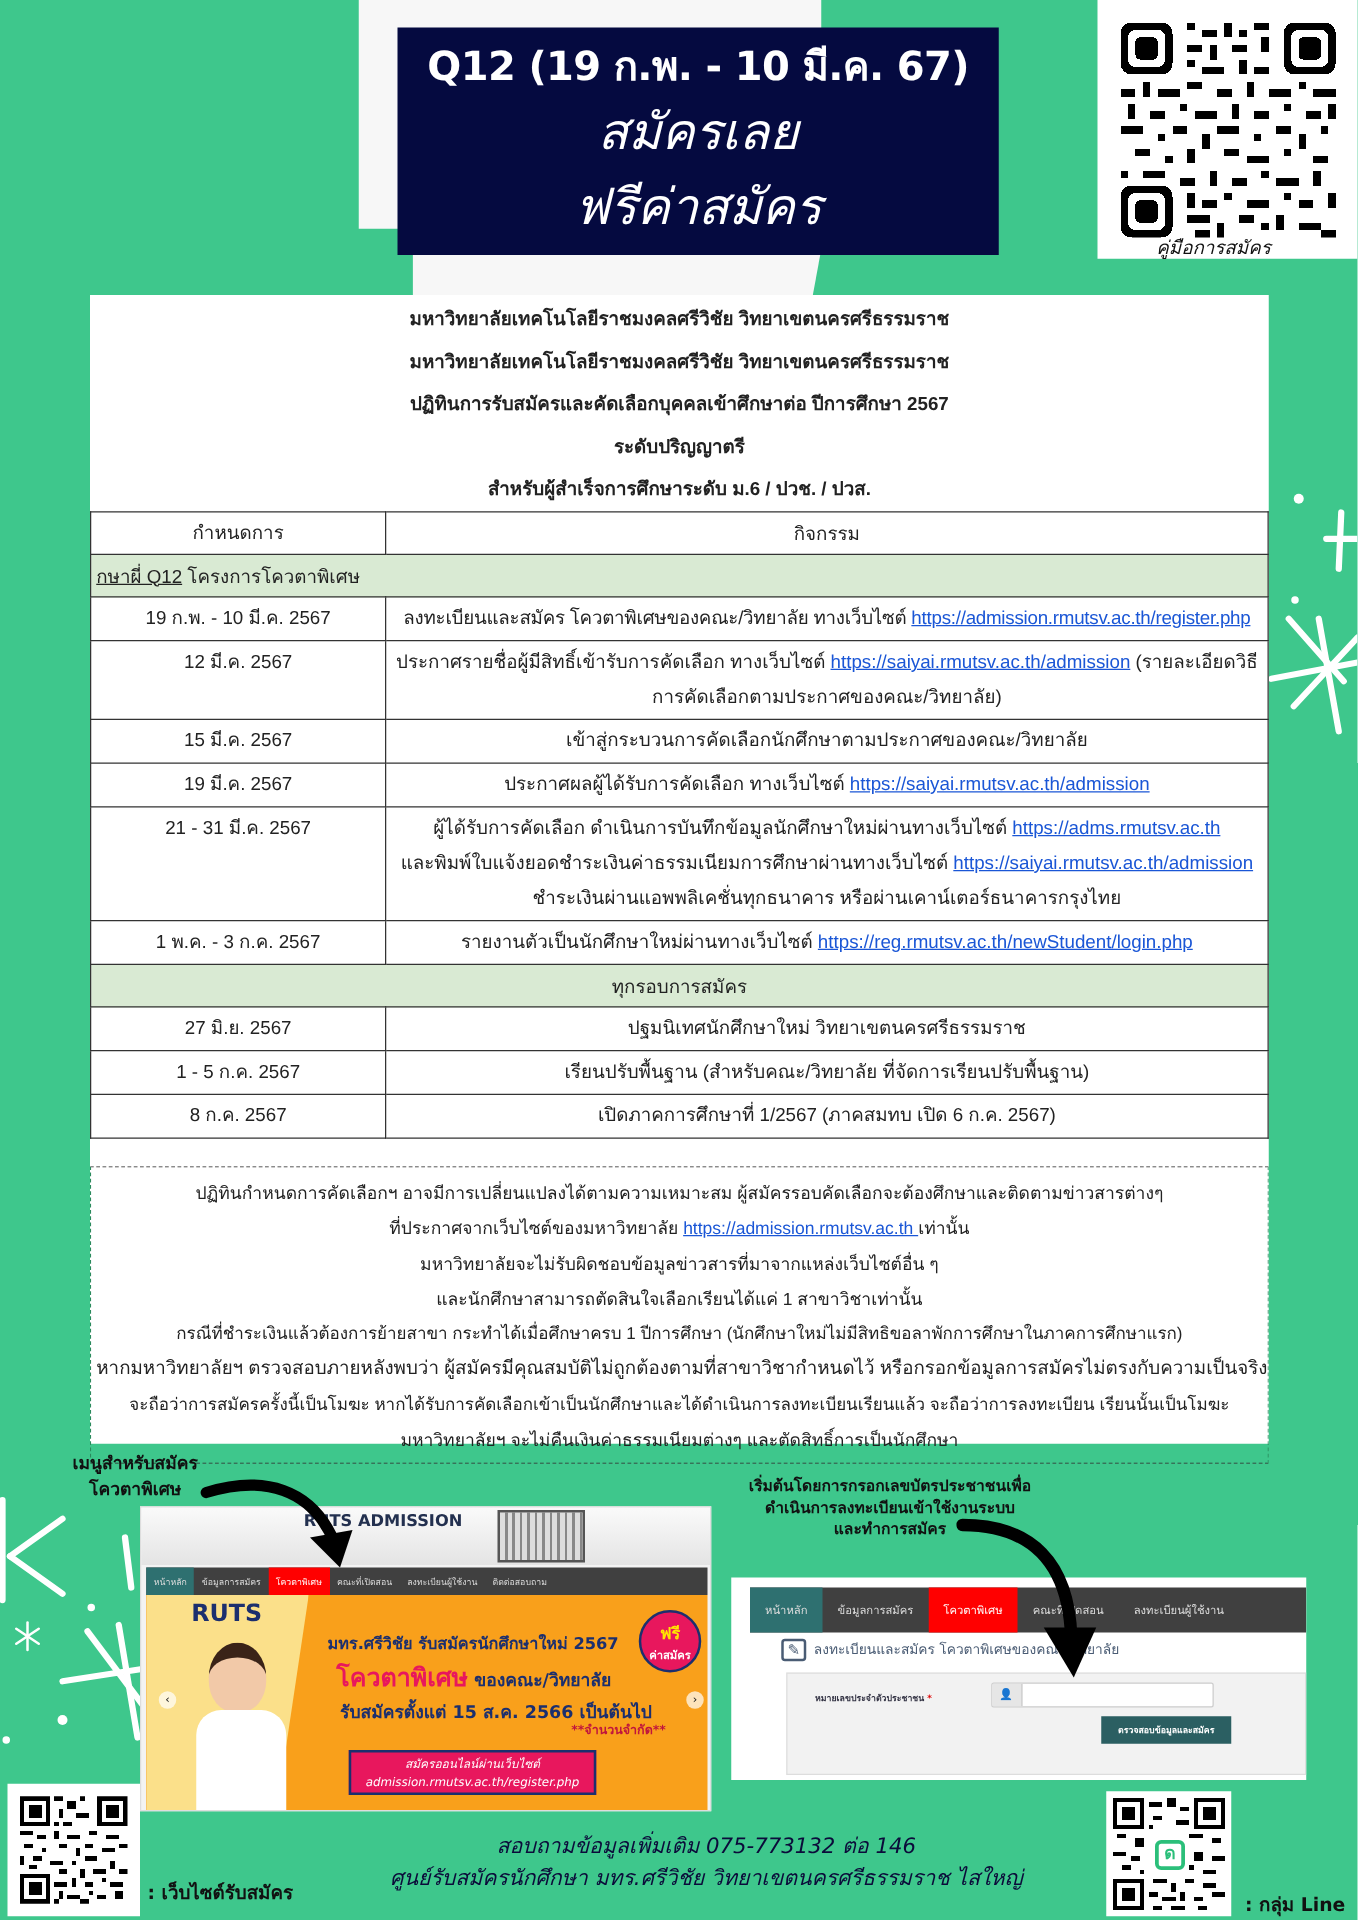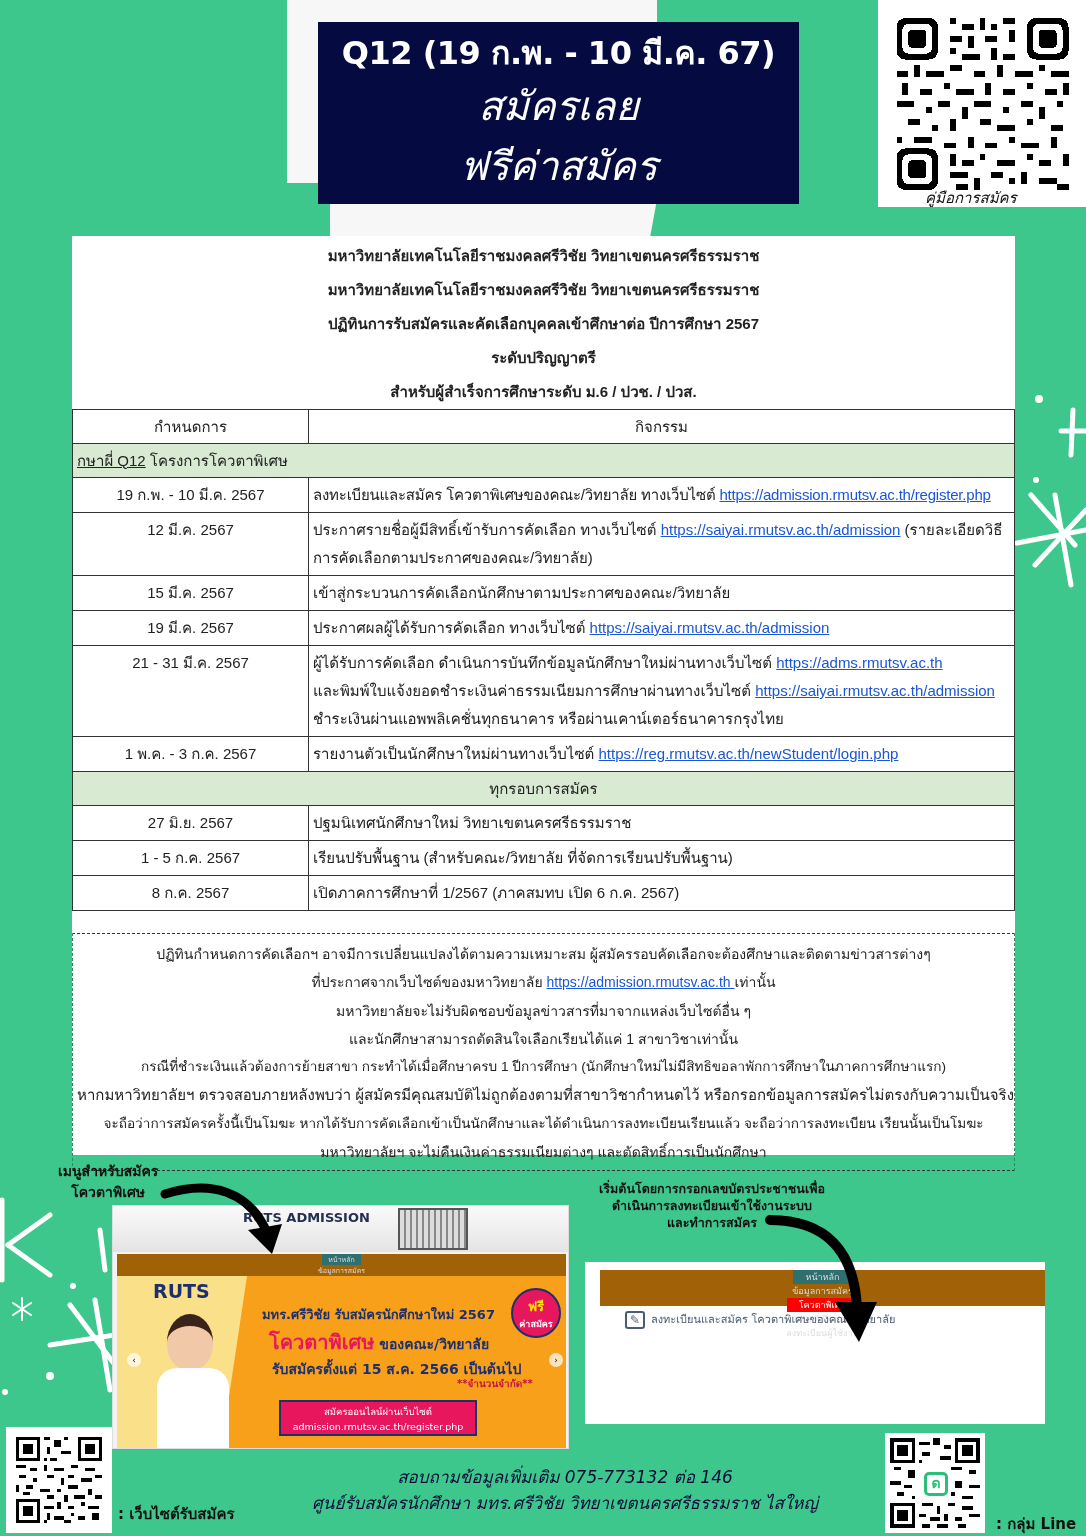--- a/index.html
+++ b/index.html
@@ -79,21 +79,21 @@
     font-size: 15px;
     color: #222;
   }
   table.sched td, table.sched th {
     border: 1.5px solid #333;
     padding: 0 4px;
     font-weight: normal;
   }
   table.sched th { height: 34px; text-align: center; }
   .col-date { width: 236px; text-align: center; vertical-align: top; }
-  .col-act { text-align: left; vertical-align: top; line-height: 28px; }
+  .col-act { text-align: center; vertical-align: top; line-height: 28px; }
   .col-date { line-height: 28px; padding-top: 3px !important; }
   .col-act { padding-top: 3px !important; padding-bottom: 3px !important; }
   tr.section td {
     background: #d9ead3;
     height: 34px;
     vertical-align: middle;
   }
   .sec-ul { text-decoration: underline; }
   .link { color: #1a56d6; text-decoration: underline; }
 
@@ -132,22 +132,22 @@
   .ruts-adm {
     position: absolute; left: 130px; top: 4px;
     font-weight: bold; font-size: 13px; color: #23304f;
   }
   .building {
     position: absolute; left: 285px; top: 2px; width: 70px; height: 42px;
     border: 2px solid #555; background: repeating-linear-gradient(90deg, #ddd 0 4px, #888 4px 6px);
   }
   .navbar {
     position: absolute; left: 4px; width: 449px; height: 22px;
-    background: #a16207; display: flex; align-items: center;
-    font-size: 7px; color: #ddd; flex-direction: column;
+    background: #404040; display: flex; align-items: flex-start;
+    font-size: 7px; color: #ddd;
   }
   .navbar .nav-item { padding: 0 6px; height: 100%; display: flex; align-items: center; white-space: nowrap; }
   .navbar .nav-home { background: #2e7070; }
   .navbar .nav-active { background: #ff0000; color: #fff; }
   .promo {
     position: absolute; left: 4px; top: 70px; width: 449px; height: 174px;
     background: #f9a01b;
     overflow: hidden;
   }
   .promo-left {
@@ -190,20 +190,21 @@
     border-radius: 50%; background: #e8175d; border: 2px solid #1c2f6e;
     color: #fff; font-size: 9px; text-align: center; font-weight: bold;
     display: flex; flex-direction: column; justify-content: center;
   }
   .free-badge .big { font-size: 13px; color: #ffe600; }
   .promo-cta {
     position: absolute; left: 162px; top: 124px; width: 198px; height: 36px;
     background: #e8175d; border: 2px solid #1c2f6e;
     color: #fff; text-align: center; font-size: 9.5px; line-height: 15px;
     padding-top: 2px;
+    font-style: italic;
   }
   .promo-arrow {
     position: absolute; top: 77px; width: 14px; height: 14px; border-radius: 50%;
     background: rgba(255,255,255,0.7); font-size: 9px; text-align: center; line-height: 14px;
   }
 
   .shot2 {
     left: 585px; top: 1262px; width: 460px; height: 162px;
     background: #fff;
     overflow: hidden;
@@ -458,20 +459,28 @@
 
 <div class="abs shot2">
   <div class="navbar">
     <div class="nav-item nav-home">หน้าหลัก</div>
     <div class="nav-item">ข้อมูลการสมัคร</div>
     <div class="nav-item nav-active">โควตาพิเศษ</div>
     <div class="nav-item">คณะที่เปิดสอน</div>
     <div class="nav-item">ลงทะเบียนผู้ใช้งาน</div>
   </div>
   <div class="reg-title"><span class="ico">✎</span><span>ลงทะเบียนและสมัคร โควตาพิเศษของคณะ/วิทยาลัย</span></div>
+  <div class="reg-panel">
+    <div class="id-label"><span>หมายเลขประจำตัวประชาชน</span> <span class="req">*</span></div>
+    <div class="id-input">
+      <div class="addon">👤</div>
+      <div></div>
+    </div>
+    <div class="check-btn">ตรวจสอบข้อมูลและสมัคร</div>
+  </div>
 </div>
 
 <svg class="deco" style="left:765px;top:1210px" width="120" height="135" viewBox="0 0 120 135">
   <path d="M5 10 C 60 10, 90 40, 92 100" stroke="#000" stroke-width="10" fill="none" stroke-linecap="round"></path>
   <path d="M70 92 L94 132 L112 92 Z" fill="#000"></path>
 </svg>
 
 <div class="abs qr-small qr-bl">
   <svg width="86" height="86" viewBox="0 0 25 25" shape-rendering="crispEdges">
     <g fill="#000">

